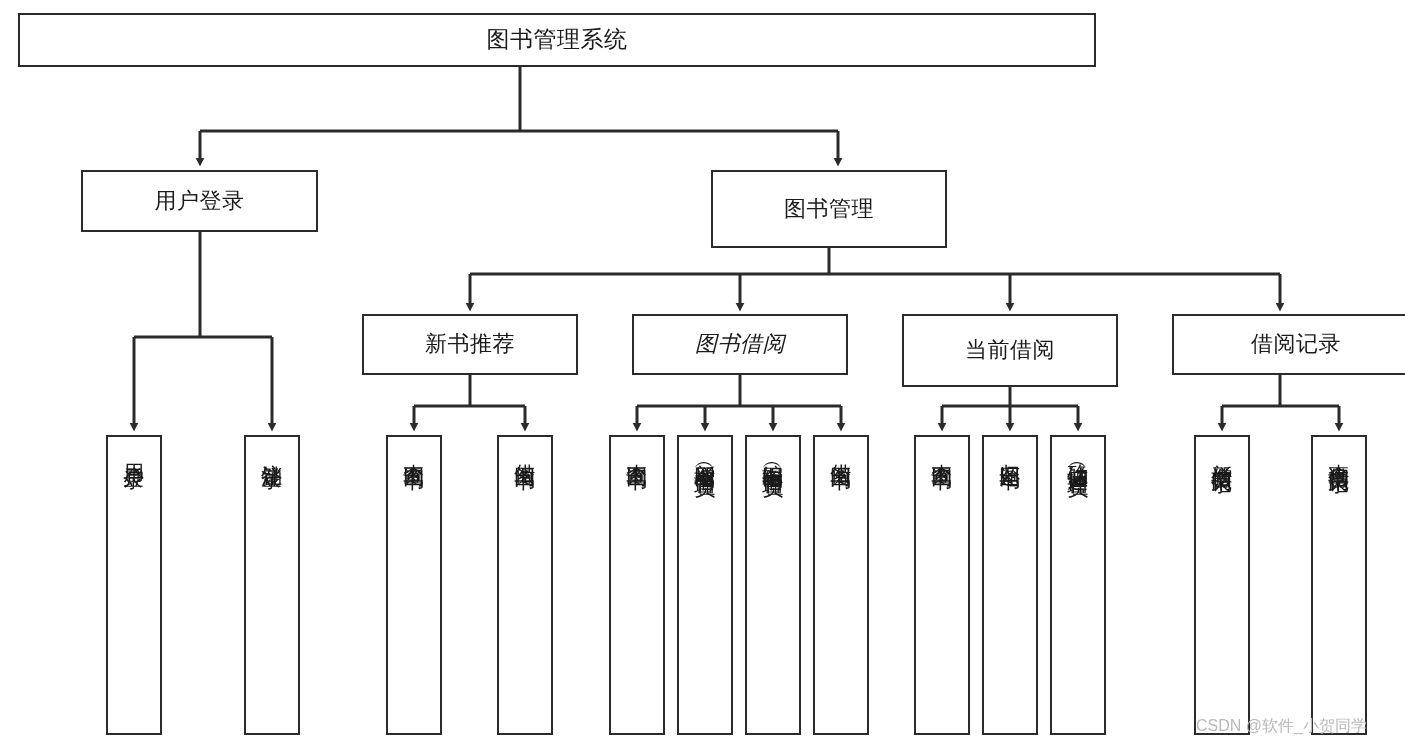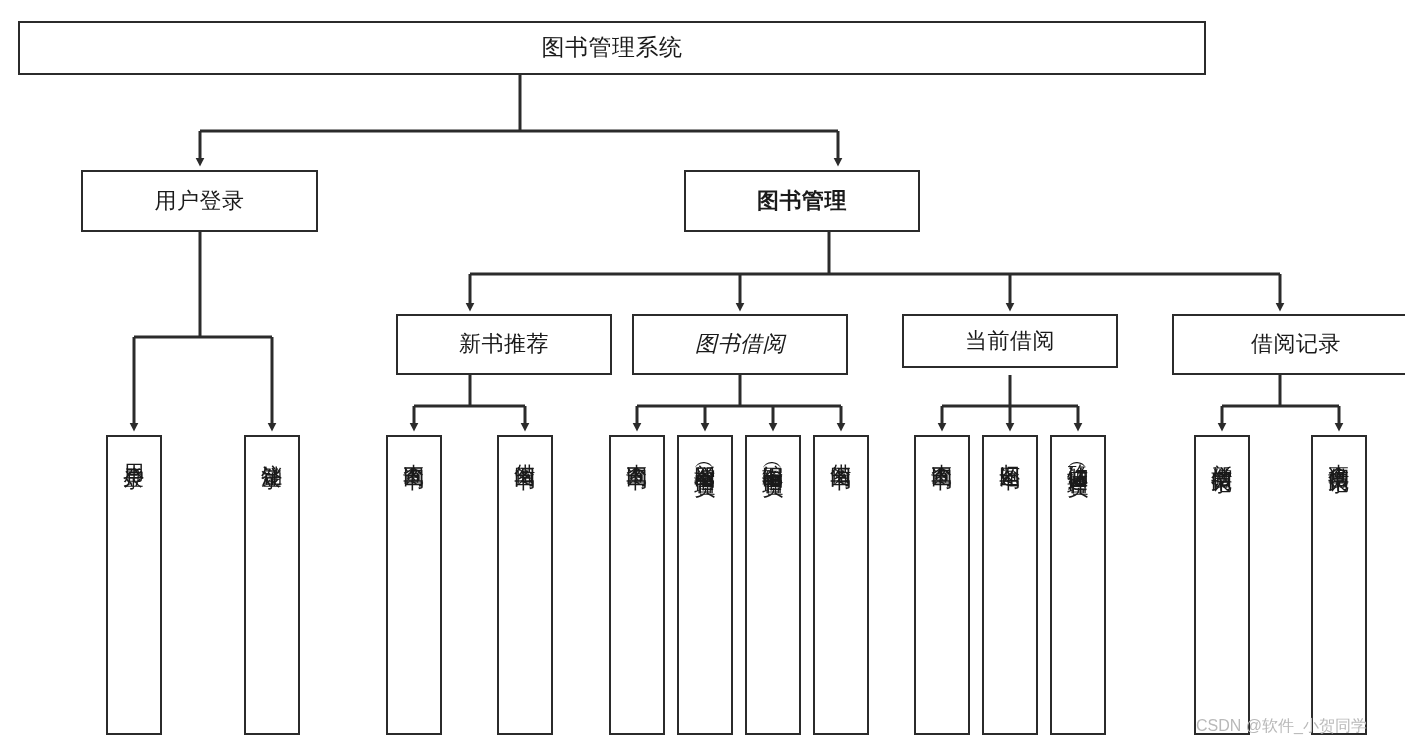--- a/index.html
+++ b/index.html
@@ -115,38 +115,38 @@
       <path d="M1010,406 L1010,427" marker-end="url(#arrow)"></path>
       <path d="M1078,406 L1078,427" marker-end="url(#arrow)"></path>
 
       <path d="M1280,375 L1280,406"></path>
       <path d="M1222,406 L1339,406"></path>
       <path d="M1222,406 L1222,427" marker-end="url(#arrow)"></path>
       <path d="M1339,406 L1339,427" marker-end="url(#arrow)"></path>
     </g>
   </svg>
 
-  <div class="node node-h node-root" style="left:18px; top:13px; width:1188px; height:54px;margin-top:8px;">
+  <div class="node node-h node-root" style="left:18px; top:13px; width:1078px; height:54px;">
     <span>图书管理系统</span>
   </div>
 
   <div class="node node-h" style="left:81px; top:170px; width:237px; height:62px;">
     <span>用户登录</span>
   </div>
-  <div class="node node-h" style="left:684px; top:170px; width:236px; height:62px;font-weight:bold;">
+  <div class="node node-h" style="left:711px; top:170px; width:236px; height:78px;">
     <span>图书管理</span>
   </div>
 
-  <div class="node node-h" style="left:362px; top:314px; width:216px; height:61px;margin-left:34px;">
+  <div class="node node-h" style="left:362px; top:314px; width:216px; height:61px;">
     <span>新书推荐</span>
   </div>
   <div class="node node-h" style="left:632px; top:314px; width:216px; height:61px;font-style:italic;">
     <span>图书借阅</span>
   </div>
-  <div class="node node-h" style="left:902px; top:314px; width:216px; height:54px;">
+  <div class="node node-h" style="left:902px; top:314px; width:216px; height:73px;">
     <span>当前借阅</span>
   </div>
   <div class="node node-h" style="left:1172px; top:314px; width:248px; height:61px;">
     <span>借阅记录</span>
   </div>
 
   <div class="node node-v" style="left:106px; top:435px; width:56px; height:300px;">
     <span class="vlabel">用户登录</span>
   </div>
   <div class="node node-v" style="left:244px; top:435px; width:56px; height:300px;">

